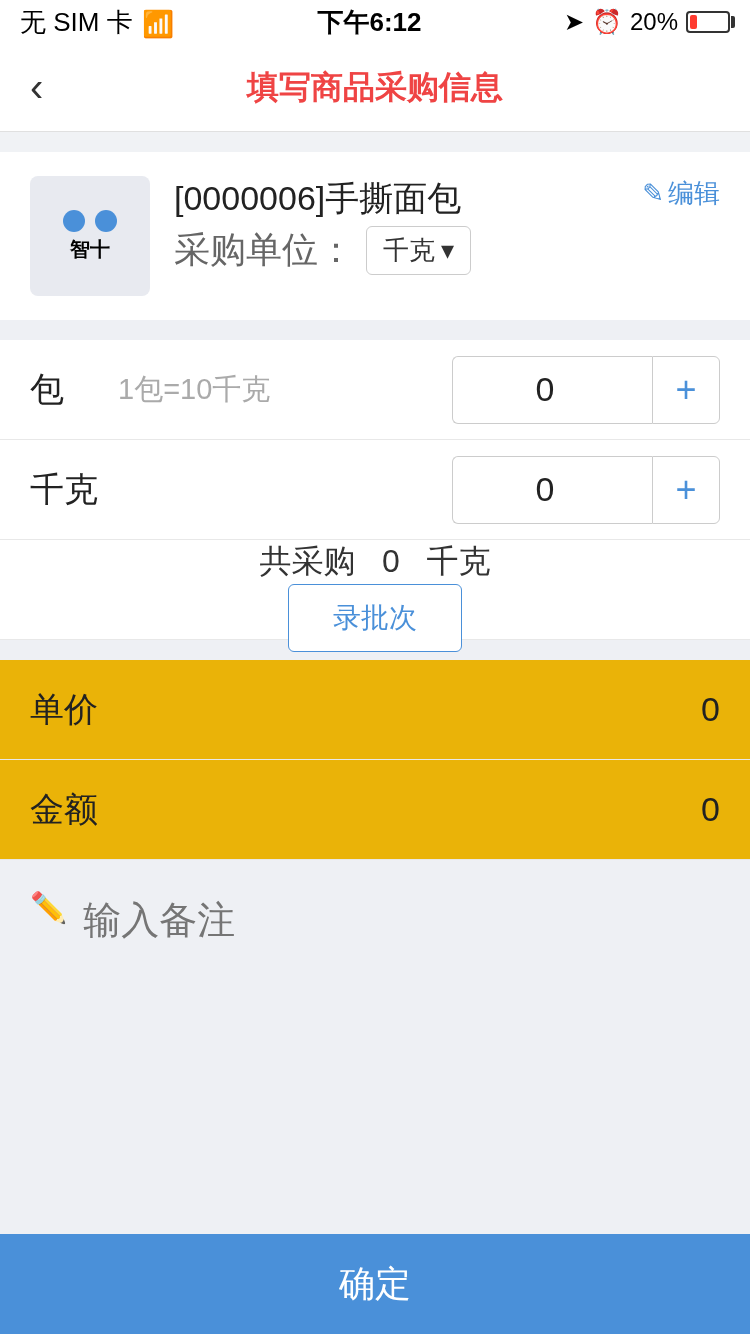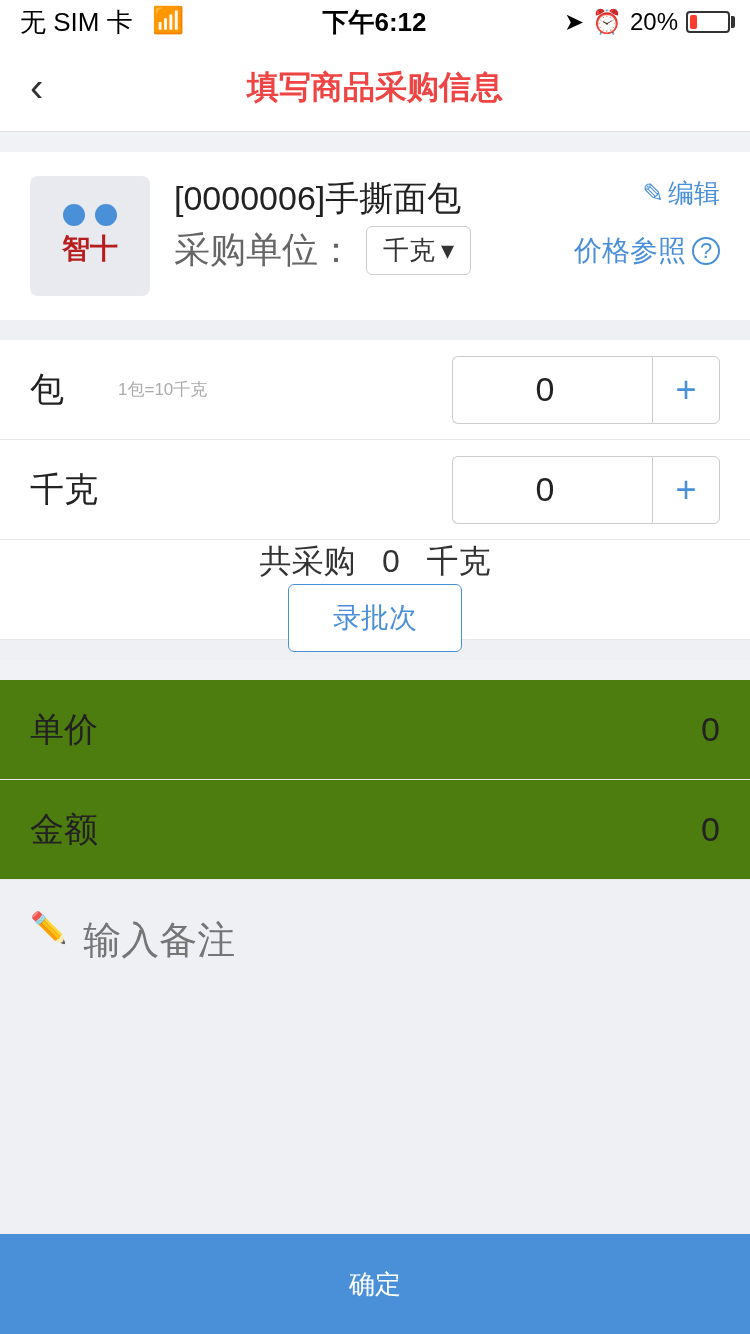--- a/index.html
+++ b/index.html
@@ -17,21 +17,21 @@
     .status-bar {
       height: 44px;
       background: #fff;
       display: flex;
       align-items: center;
       justify-content: space-between;
       padding: 0 20px;
       font-size: 26px;
       color: #000;
     }
-    .status-left { display: flex; align-items: flex-start; gap: 20px; }
+    .status-left { display: flex; align-items: flex-end; gap: 10px; }
     .status-center { font-weight: 700; }
     .status-right { display: flex; align-items: center; gap: 8px; font-size: 24px; }
     .battery {
       width: 44px; height: 22px; border: 2px solid #333; border-radius: 4px; position: relative; display: inline-flex; align-items: center; padding: 2px;
     }
     .battery::after { content: ''; position: absolute; right: -7px; top: 50%; transform: translateY(-50%); width: 4px; height: 12px; background: #333; border-radius: 0 2px 2px 0; }
     .battery-fill { height: 100%; width: 20%; background: #ff3b30; border-radius: 2px; }
 
     
     .nav-bar {
@@ -83,21 +83,21 @@
       height: 80px;
       display: flex;
       flex-direction: column;
       align-items: center;
       justify-content: center;
     }
     .owl-eyes {
       display: flex; gap: 10px; margin-bottom: 4px;
     }
     .owl-eye { width: 22px; height: 22px; background: #4a90d9; border-radius: 50%; }
-    .owl-text { font-size: 28px; color: #b91c1c; font-weight: bold; }
+    .owl-text { font-size: 20px; color: #000000; font-weight: bold; }
     .product-info { flex: 1; }
     .product-name { font-size: 34px; font-weight: 500; color: #222; margin-bottom: 4px; }
     .product-unit-row {
       display: flex;
       align-items: center;
       justify-content: space-between;
     }
     .unit-label { font-size: 36px; color: #666; margin-right: 12px; }
     .unit-select {
       border: 1px solid #ccc;
@@ -139,21 +139,21 @@
       padding: 0 30px;
       height: 100px;
       border-bottom: 1px solid #e8e8e8;
     }
     .input-label {
       font-size: 34px;
       color: #222;
       min-width: 80px;
     }
     .input-sublabel {
-      font-size: 17px;
+      font-size: 29px;
       color: #aaa;
       margin-left: 8px;
     }
     .input-spacer { flex: 1; }
     .qty-input-wrap {
       display: flex;
       align-items: center;
       gap: 0;
     }
     .qty-input {
@@ -201,21 +201,21 @@
       border: 1px solid #4a90d9;
       border-radius: 6px;
       padding: 14px 44px;
       font-size: 28px;
       color: #4a90d9;
       background: #fff;
       cursor: pointer;
     }
 
     
-    .price-section { background: #4d7c0f; margin-top: 20px; }
+    .price-section { background: #eab308; }
     .price-row {
       display: flex;
       align-items: center;
       padding: 0 30px;
       height: 100px;
       border-bottom: 1px solid #e8e8e8;
     }
     .price-label {
       font-size: 34px;
       color: #222;
@@ -258,21 +258,21 @@
     .confirm-btn {
       position: fixed;
       bottom: 0;
       left: 0;
       width: 750px;
       height: 100px;
       background: #4a90d9;
       display: flex;
       align-items: center;
       justify-content: center;
-      font-size: 26px;
+      font-size: 36px;
       color: #fff;
       font-weight: 500;
       cursor: pointer;
       border: none;
       outline: none;
     }
   </style>
 </head>
 <body>
 
@@ -315,24 +315,20 @@
         <span>编辑</span>
       </div>
     </div>
     <div class="product-unit-row">
       <div style="display:flex; align-items:center;">
         <span class="unit-label">采购单位：</span>
         <div class="unit-select">
           <span>千克</span>
           <span>▾</span>
         </div>
-      </div>
-      <div class="price-ref">
-        <span>价格参照</span>
-        <span style="width:28px;height:28px;border:2px solid #4a90d9;border-radius:50%;display:inline-flex;align-items:center;justify-content:center;font-size:22px;">?</span>
       </div>
     </div>
   </div>
 </div>
 
 <div class="section-divider"></div>
 
 <div class="input-section">
 
   <div class="input-row">

